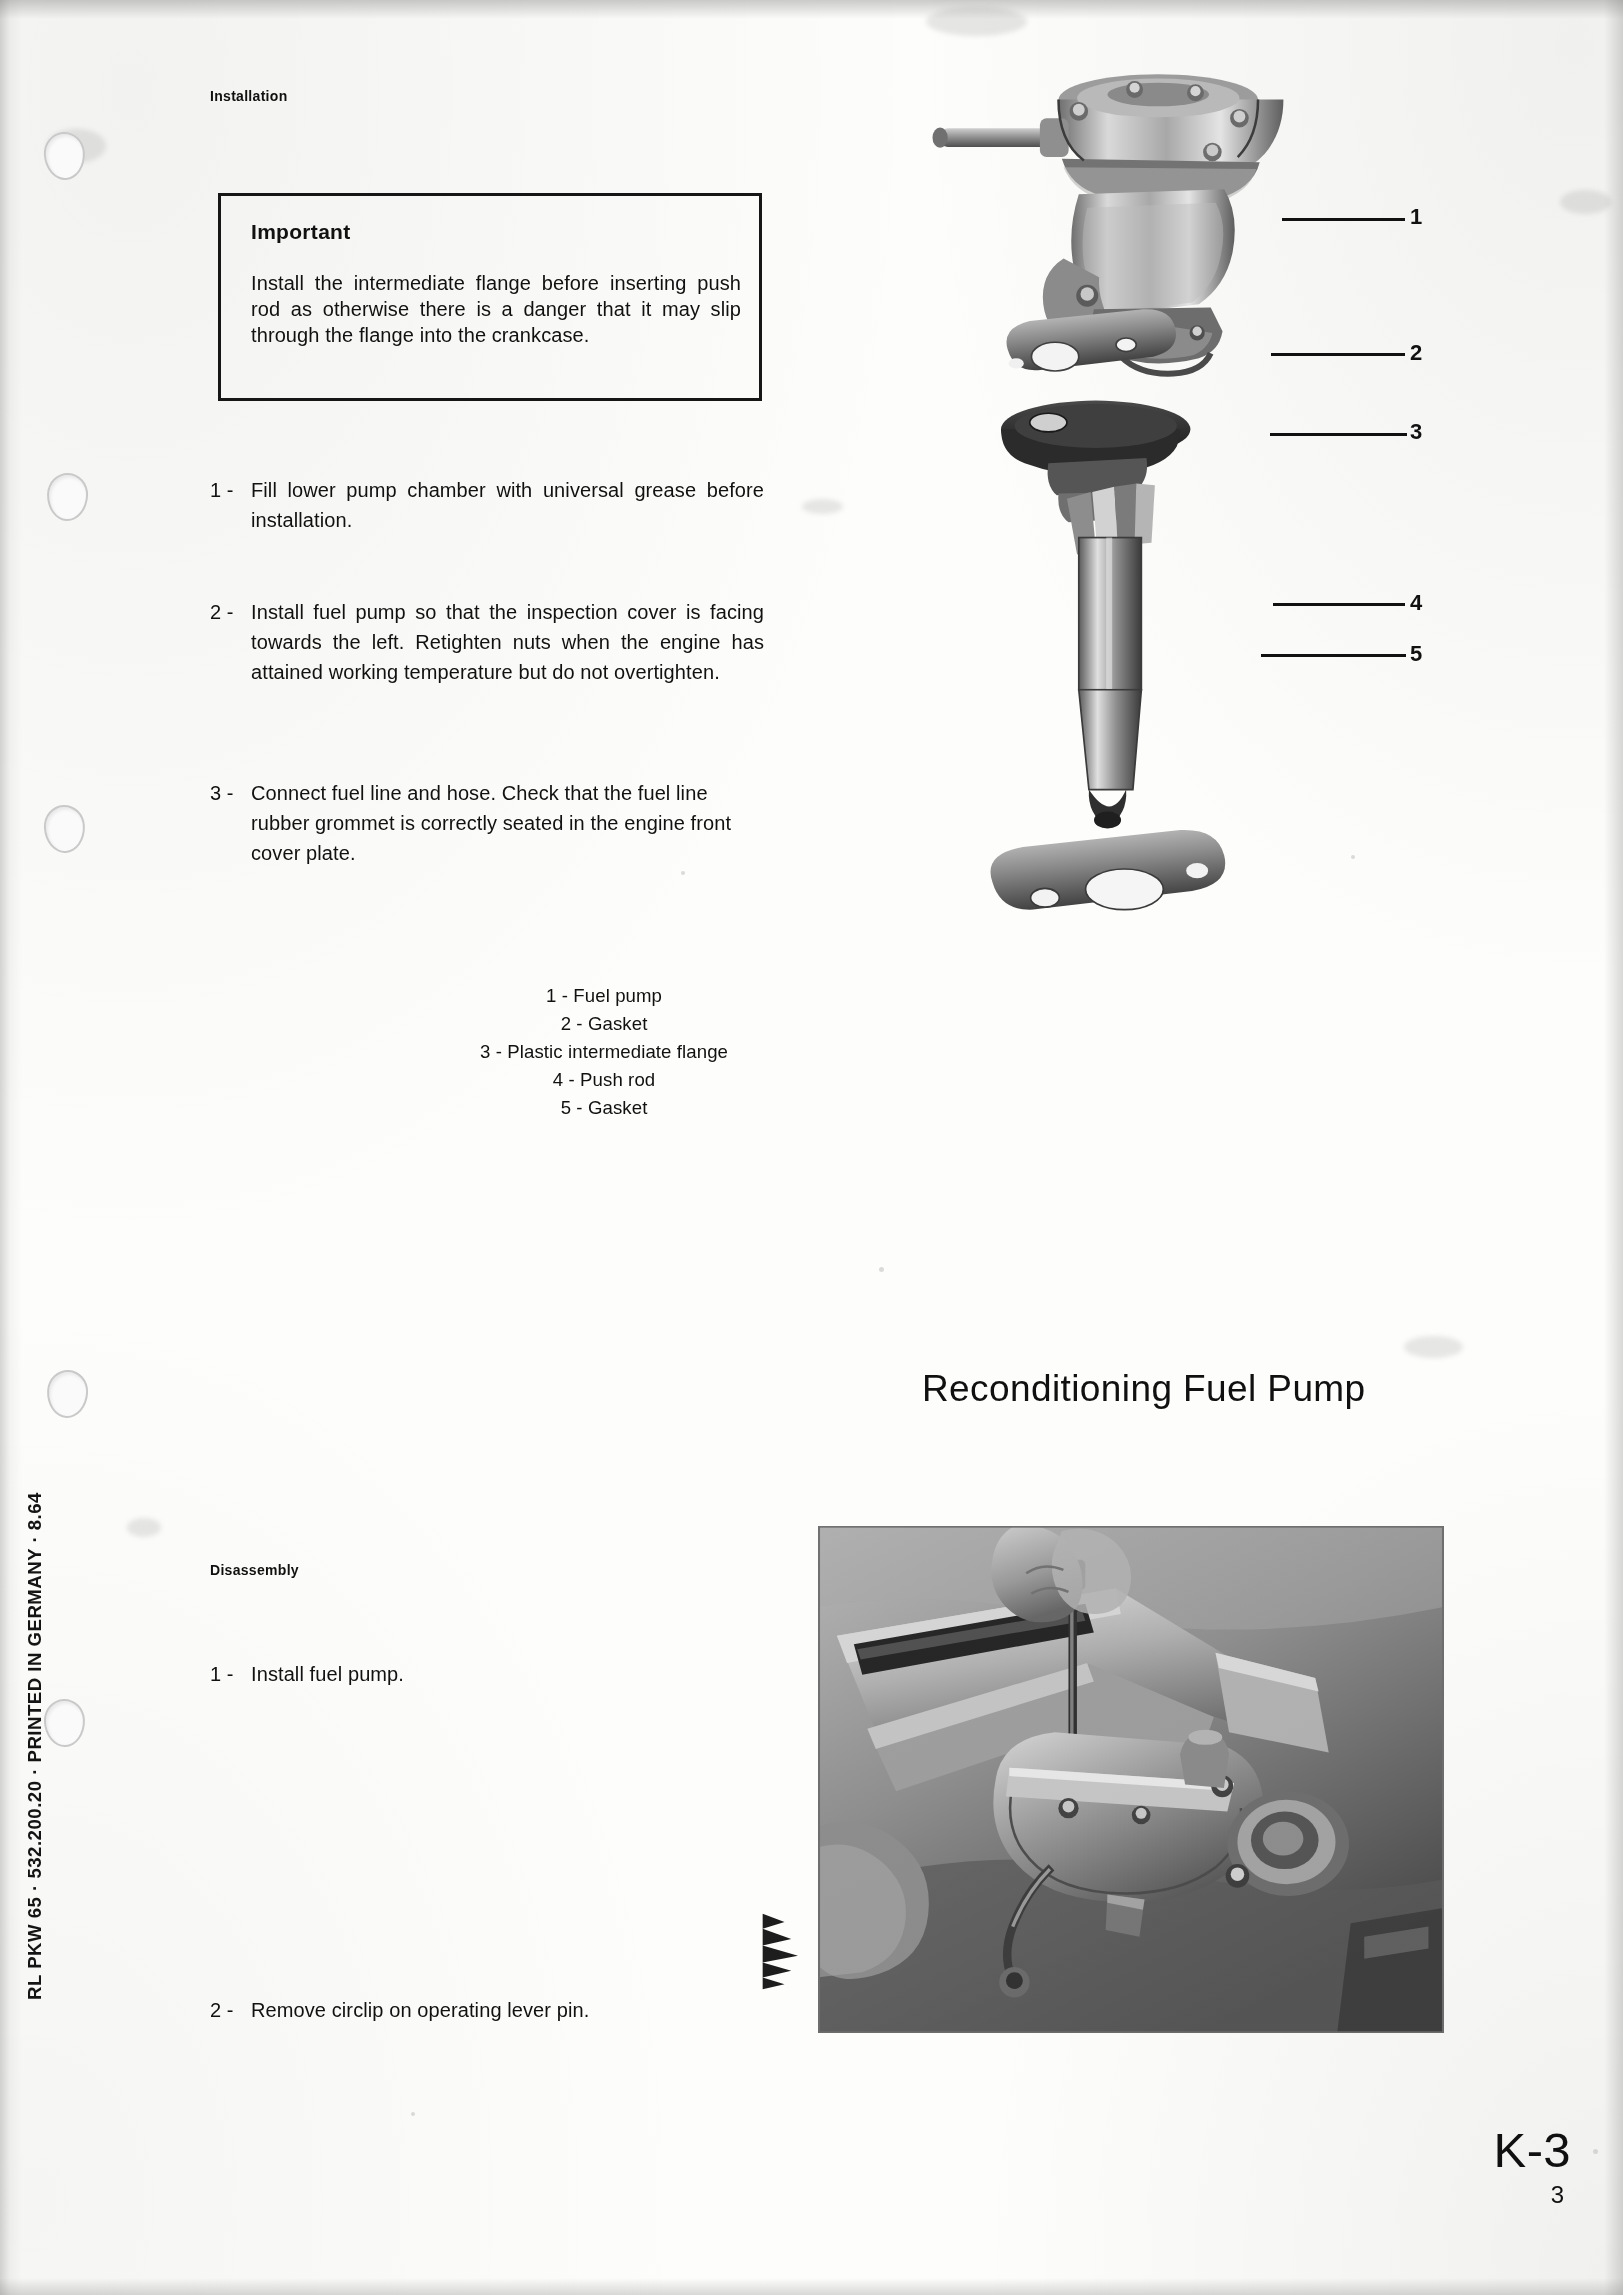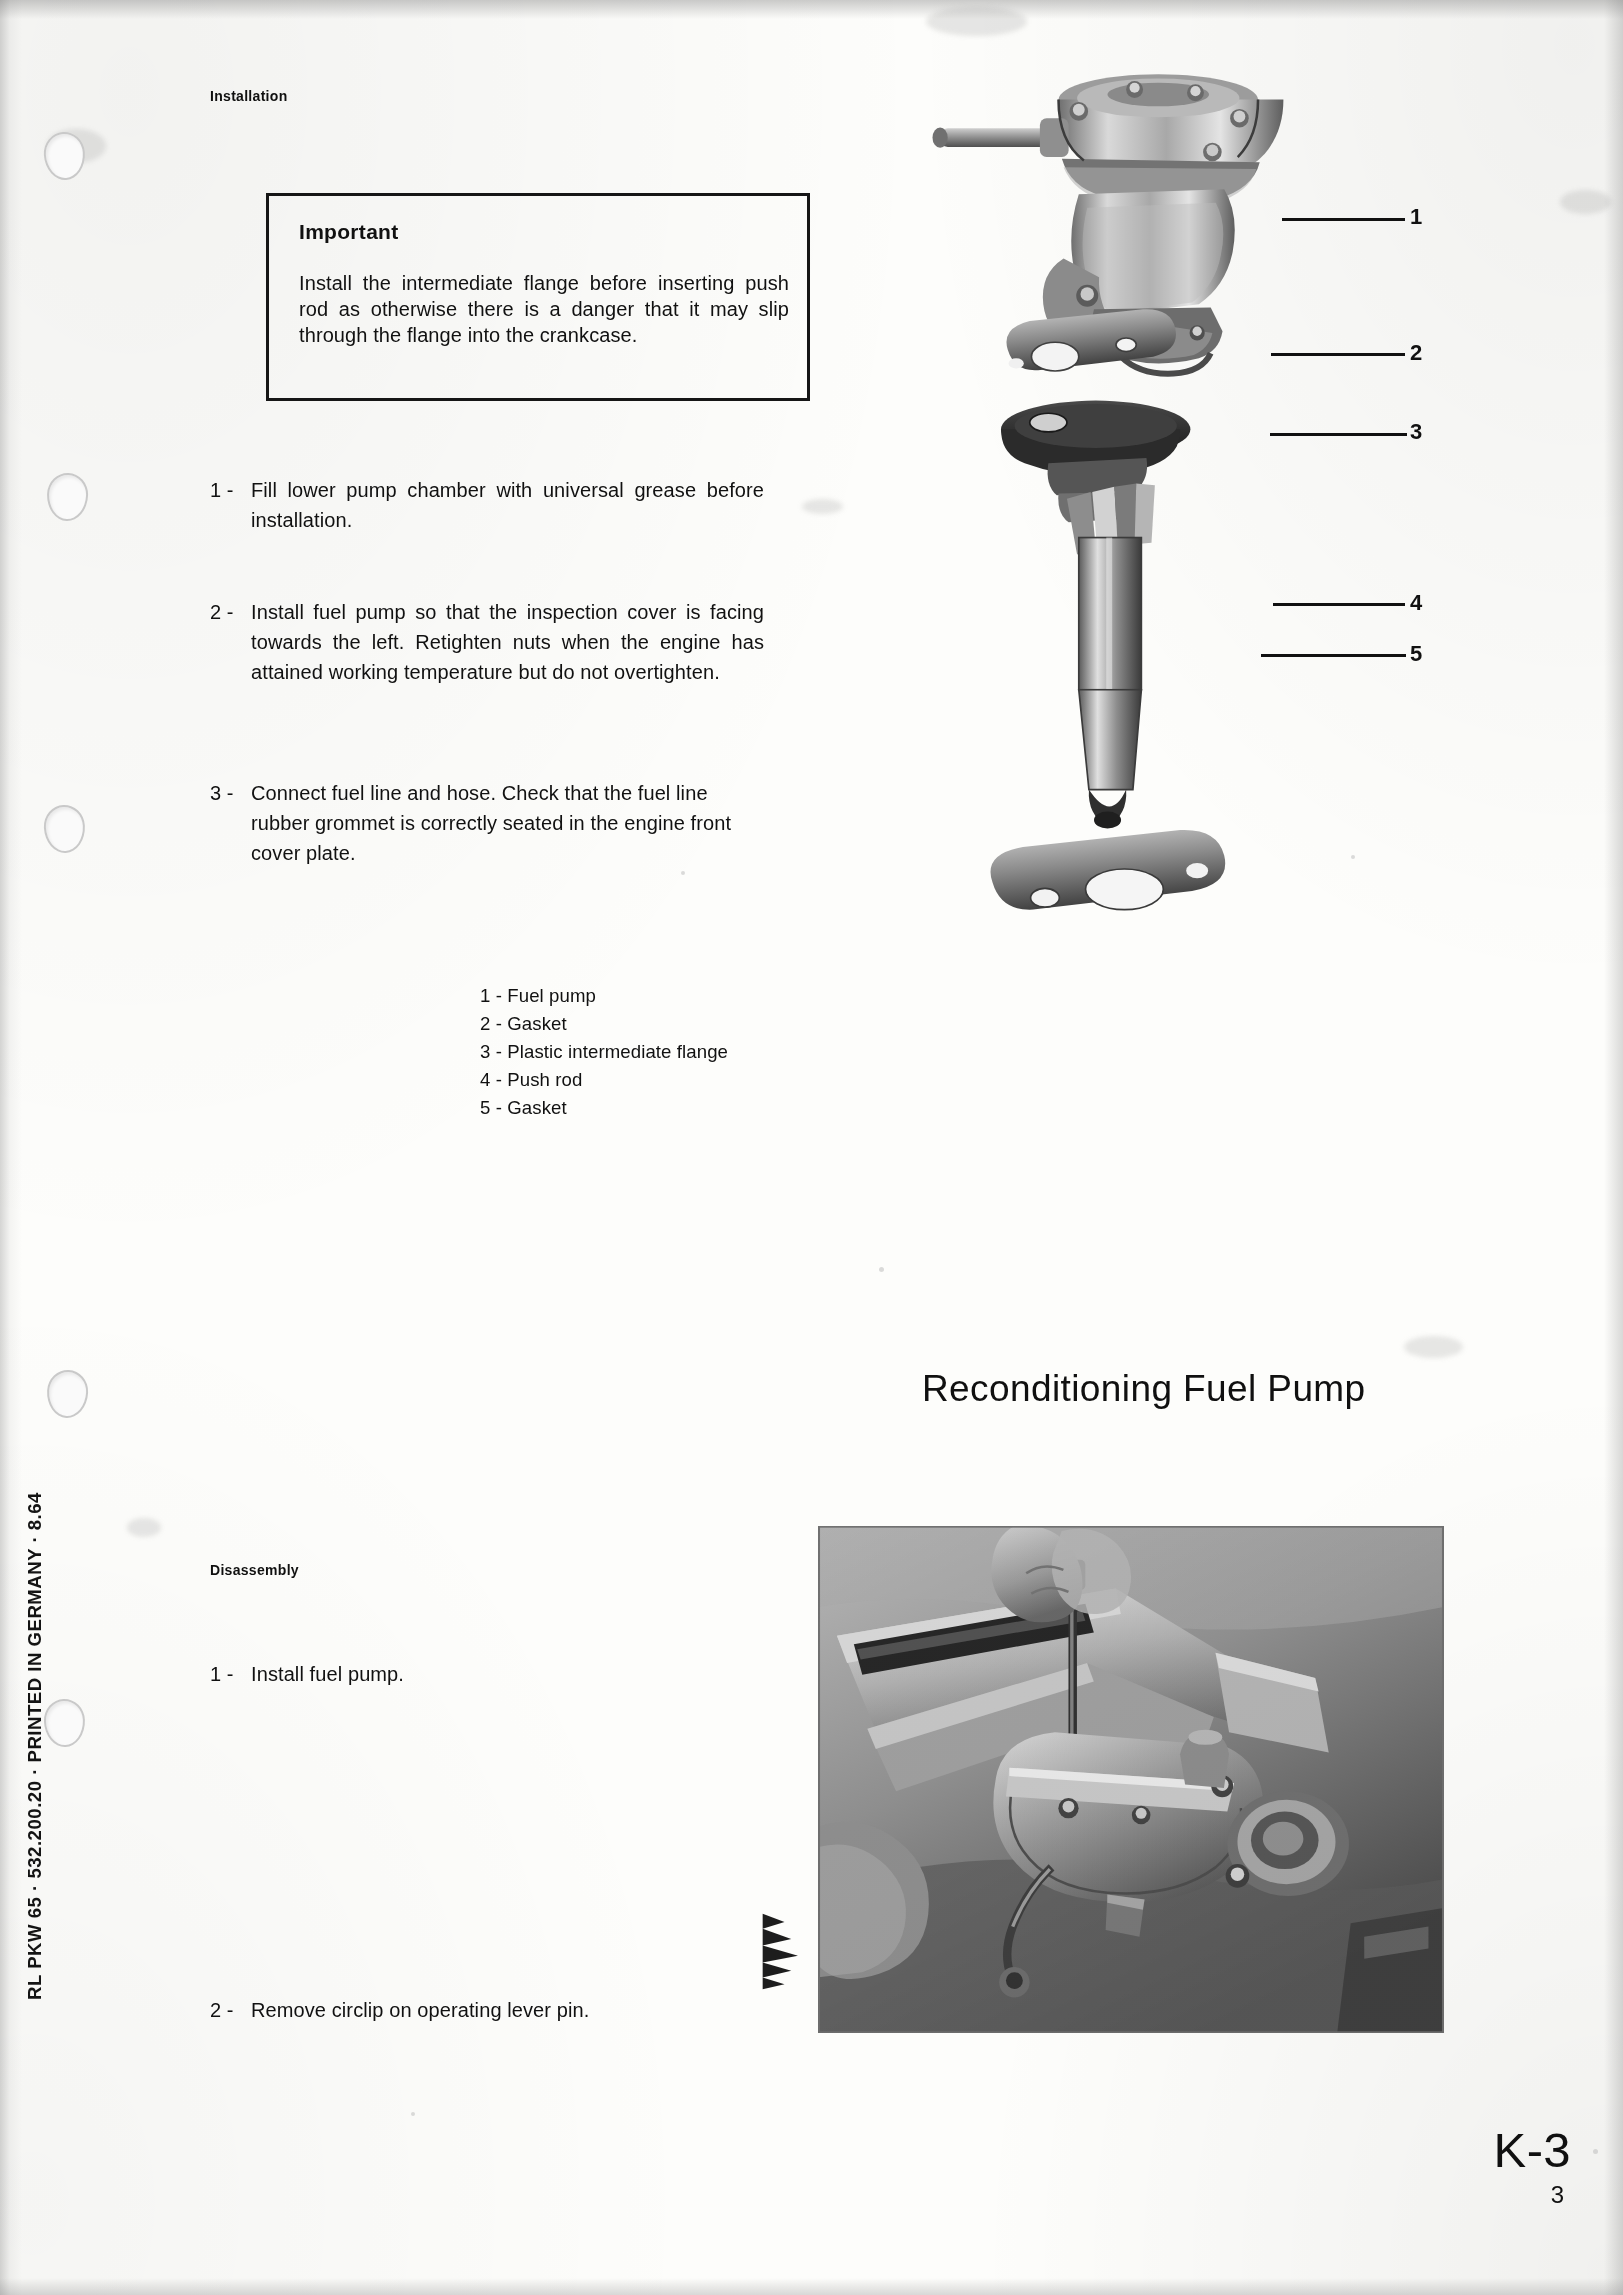--- a/index.html
+++ b/index.html
@@ -74,21 +74,20 @@
   #installation-heading { left: 210px; top: 88px; }
   #disassembly-heading  { left: 210px; top: 1562px; }
 
   .important-box {
     position: absolute;
     left: 218px; top: 193px;
     width: 544px; height: 208px;
     border: 3.4px solid #161616;
     box-sizing: border-box;
     background: transparent;
-    margin-left: 48px;
   }
   .important-title {
     position: absolute;
     left: 30px; top: 24px;
     font-weight: bold;
     font-size: 21px;
     letter-spacing: 0.3px;
   }
   .important-body {
     position: absolute;
@@ -126,21 +125,21 @@
   #disasm-step-2  { left: 210px; top: 1995px; }
 
   
   .legend {
     position: absolute;
     left: 480px; top: 982px;
     font-size: 18.6px;
     line-height: 28px;
     letter-spacing: 0.1px;
   }
-  .legend-row { white-space: nowrap; }
+  .legend-row { white-space: nowrap; text-align: center; }
 
   
   #reconditioning-title {
     position: absolute;
     left: 922px; top: 1368px;
     font-size: 37px;
     font-weight: 400;
     letter-spacing: 0.4px;
     color: #101010;
   }

